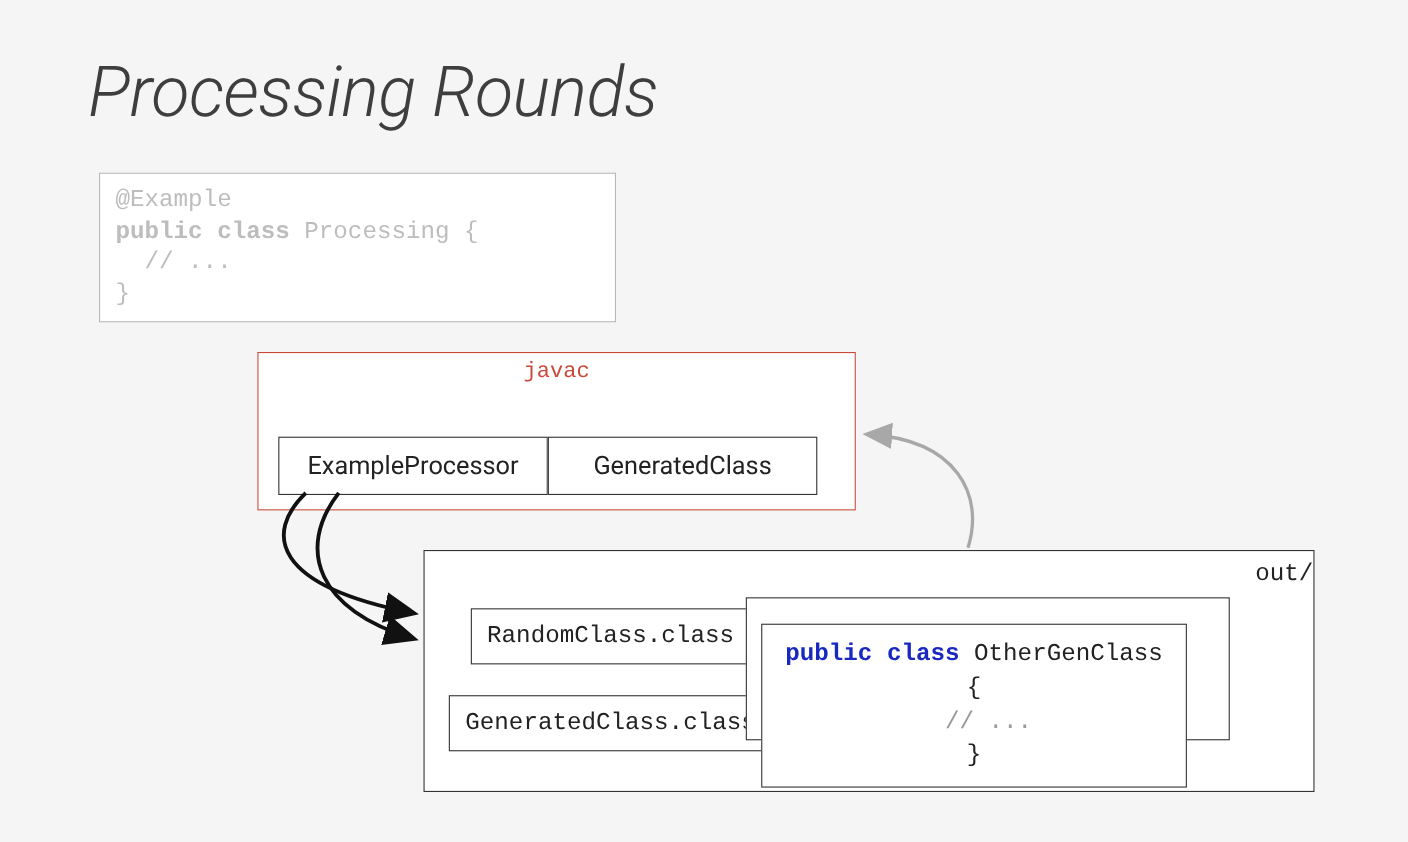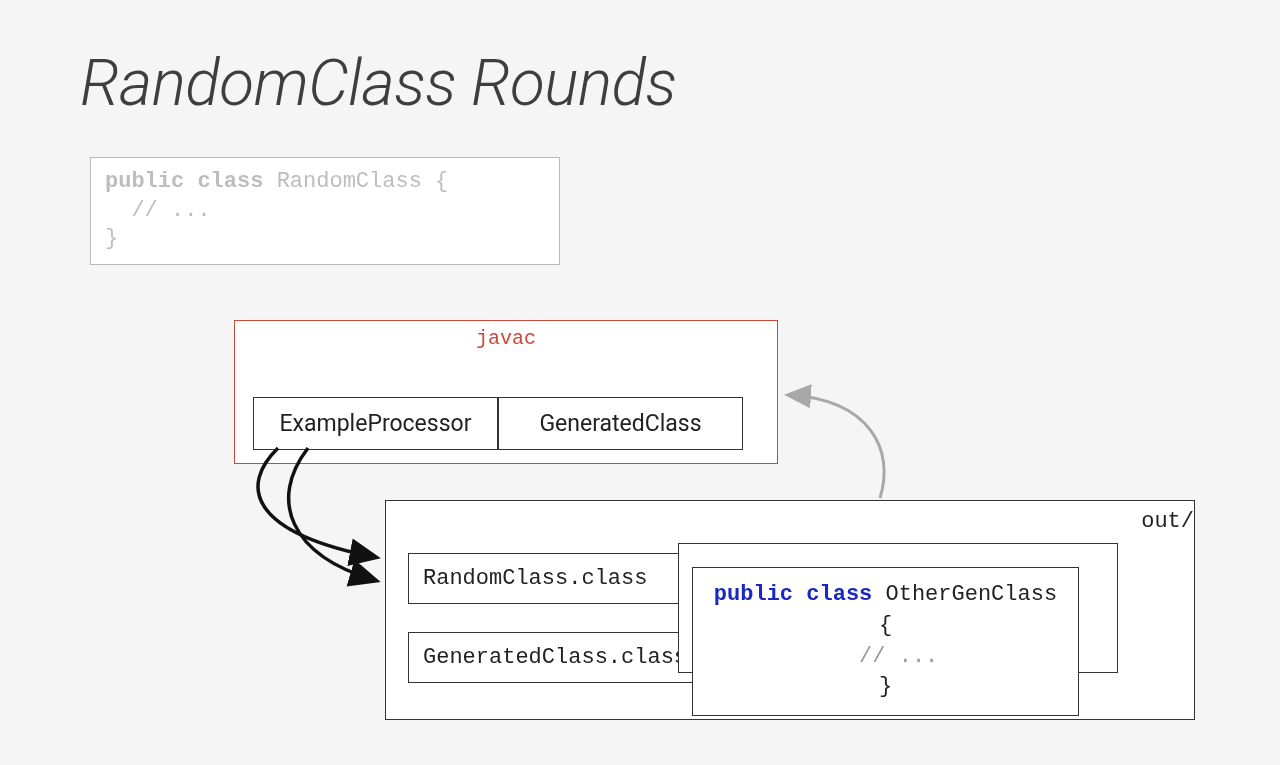--- a/index.html
+++ b/index.html
@@ -91,20 +91,21 @@
     font-size: 22px;
     color: #222;
   }
   .class-col {
     position: absolute;
     left: 22px;
     top: 52px;
     display: flex;
     flex-direction: column;
     gap: 28px;
+    align-items: center;
   }
   .class-file {
     border: 1px solid #333;
     background: #fff;
     padding: 12px 14px;
     font-size: 22px;
     color: #222;
   }
 
   
@@ -140,29 +141,30 @@
   .arrows {
     position: absolute;
     left: 0; top: 0;
     width: 1280px; height: 765px;
     pointer-events: none;
   }
 </style>
 </head>
 <body>
 
-<div class="title">RandomClass Rounds</div>
+<div class="title">Processing Rounds</div>
 
 <div class="src-box mono">
+  <div>@Example</div>
   <div>
     <span class="kw">public</span>
     <span> </span>
     <span class="kw">class</span>
     <span> </span>
-    <span>RandomClass {</span>
+    <span>Processing {</span>
   </div>
   <div style="padding-left:2ch">// ...</div>
   <div>}</div>
 </div>
 
 <div class="javac-box">
   <div class="javac-label mono">javac</div>
   <div class="proc-row">
     <div class="proc">ExampleProcessor</div>
     <div class="proc">GeneratedClass</div>

